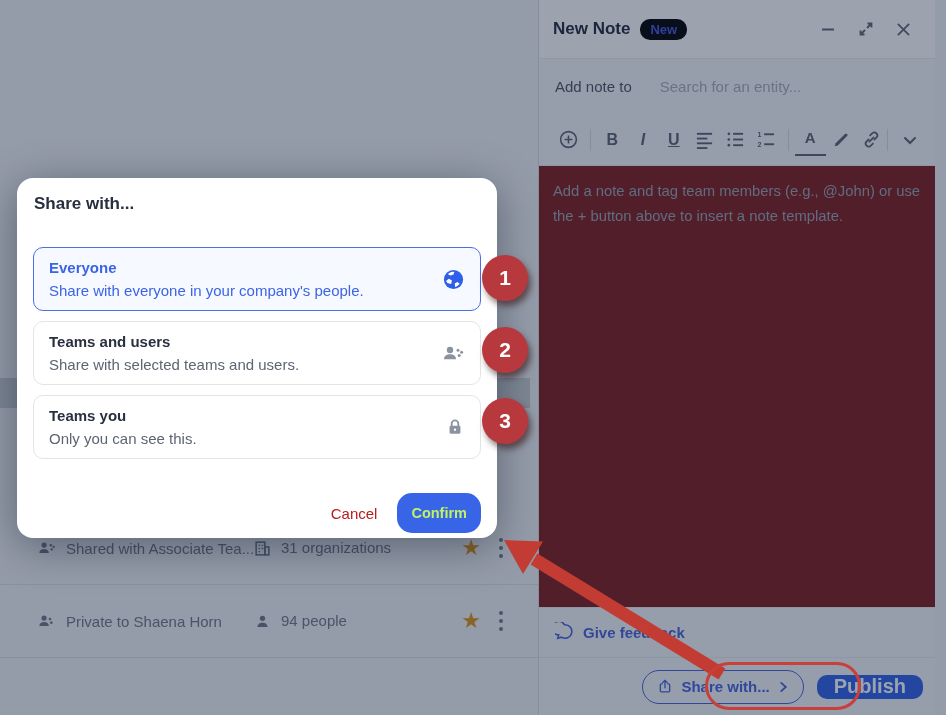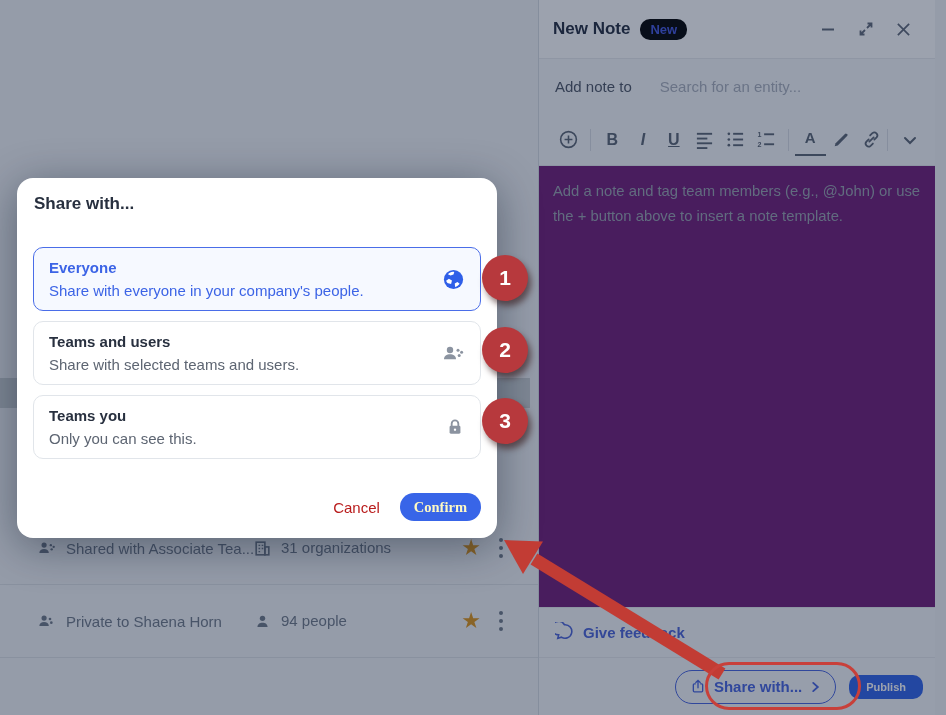--- a/index.html
+++ b/index.html
@@ -33,32 +33,32 @@
                font-family:"Liberation Sans", sans-serif; color:#3a4150; width:220px; }
   .np-search::placeholder { color:#a9afbb; }
   .np-toolbar { height:52px; background:#f7f8fa; border-bottom:1px solid #e5e8ec; display:flex;
                 align-items:center; padding:0 10px 0 14px; color:#5b6573; }
   .tb-btn { width:31px; height:32px; display:flex; align-items:center; justify-content:center; cursor:pointer; }
   .tb-sep { width:1px; height:22px; background:#d9dde3; margin:0 6px; }
   .tb-text { font-size:16px; font-weight:700; }
   .tb-italic { font-style:italic; font-weight:700; font-size:16px; }
   .tb-underline { text-decoration:underline; font-weight:700; font-size:16px; }
   .tb-acolor { font-size:15px; font-weight:700; border-bottom:2.5px solid #5b6573; line-height:1.1; padding:0 1px; }
-  .np-editor { flex:1 1 auto; background:#701a75; padding:13px 1px 0 14px; font-size:14.8px;
+  .np-editor { flex:1 1 auto; background:#7f1d1d; padding:13px 1px 0 14px; font-size:14.8px;
                line-height:1.7; color:#9aa2af; }
   .np-feedback { height:50px; background:#f7f8fa; border-top:1px solid #e7e9ed; display:flex;
                  align-items:center; padding:0 16px; gap:9px; color:#4a63d8; }
   .np-feedback span { font-size:15px; font-weight:700; cursor:pointer; }
   .np-bottombar { height:58px; background:#f7f8fa; border-top:1px solid #e7e9ed; display:flex;
                   align-items:center; justify-content:flex-end; padding:0 12px; gap:13px; }
   .share-btn { height:34px; display:flex; align-items:center; gap:8px; padding:0 14px; border:1.5px solid #4663e0;
                border-radius:17px; color:#4663e0; font-size:15px; font-weight:600; background:transparent; cursor:pointer;
                font-family:"Liberation Sans", sans-serif; }
   .publish-btn { height:24px; padding:0 17px; background:#2f62e8; border:none; border-radius:10px; color:#fff;
-                 font-size:11px; font-weight:600; cursor:pointer; font-family:"Liberation Sans", sans-serif; }
+                 font-size:20px; font-weight:600; cursor:pointer; font-family:"Liberation Sans", sans-serif; }
 
   
   .dim-overlay { position:absolute; inset:0; background:rgba(20,34,63,0.42); z-index:5; }
 
   
   .modal { position:absolute; left:17px; top:178px; width:480px; height:360px; background:#ffffff;
            border-radius:16px; box-shadow:0 8px 44px rgba(8,18,38,0.42); z-index:10; }
   .modal-title { font-size:17px; font-weight:700; color:#28303f; margin:16px 0 0 17px; }
   .modal-options { margin:33px 16px 0 16px; display:flex; flex-direction:column; gap:10px; }
   .opt-card { height:64px; border:1px solid #e1e5ea; border-radius:10px; padding:0 15px; display:flex;
@@ -66,22 +66,22 @@
   .opt-card.selected { border:1.5px solid #4a6de8; background:#f6f9ff; }
   .opt-texts { display:flex; flex-direction:column; gap:2px; line-height:21px; }
   .opt-title { font-size:15px; font-weight:700; color:#28303f; }
   .opt-desc { font-size:15px; color:#5d6572; }
   .opt-card.selected .opt-title, .opt-card.selected .opt-desc { color:#3c64e6; font-weight:400; }
   .opt-card.selected .opt-title { font-weight:600; }
   .opt-icon { margin-left:auto; display:flex; color:#8b93a0; }
   .modal-actions { display:flex; align-items:center; justify-content:flex-end; gap:20px; margin:34px 16px 0 0; }
   .cancel-btn { background:none; border:none; font-size:15px; color:#b91c1c; cursor:pointer;
                 font-family:"Liberation Sans", sans-serif; }
-  .confirm-btn { height:28px; padding:0 14px; background:#3865e8; color:#fef9c3; border:none; border-radius:15px;
-                 font-size:14.5px; font-weight:600; cursor:pointer; font-family:Liberation Serif, serif; }
+  .confirm-btn { height:40px; padding:0 14px; background:#3865e8; color:#bef264; border:none; border-radius:15px;
+                 font-size:14.5px; font-weight:600; cursor:pointer; font-family:Liberation Sans, sans-serif; }
 
   
   .num-badge { position:absolute; width:46px; height:46px; border-radius:50%; background:#b7393d;
                color:#fff; font-size:21px; font-weight:700; display:flex; align-items:center; justify-content:center;
                z-index:20; box-shadow:3px 5px 6px rgba(45,12,12,0.55); }
   .badge-1 { left:482px; top:255px; }
   .badge-2 { left:482px; top:327px; }
   .badge-3 { left:482px; top:398px; }
   .arrow-svg { position:absolute; left:0; top:0; z-index:20; pointer-events:none; }
   .red-highlight { position:absolute; left:705px; top:662px; width:156px; height:48px; border:3.5px solid #c8403a;

